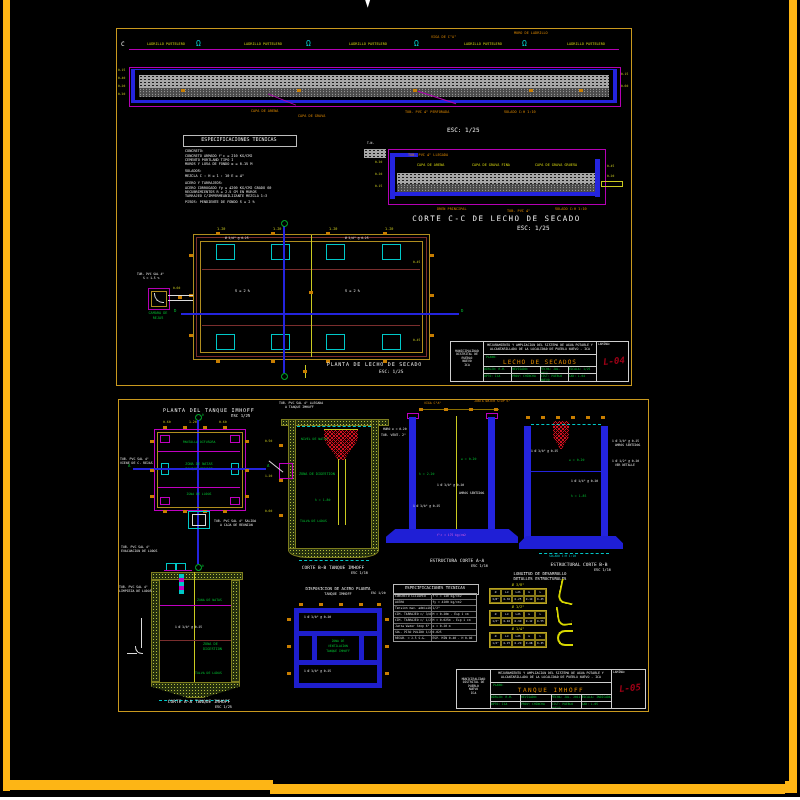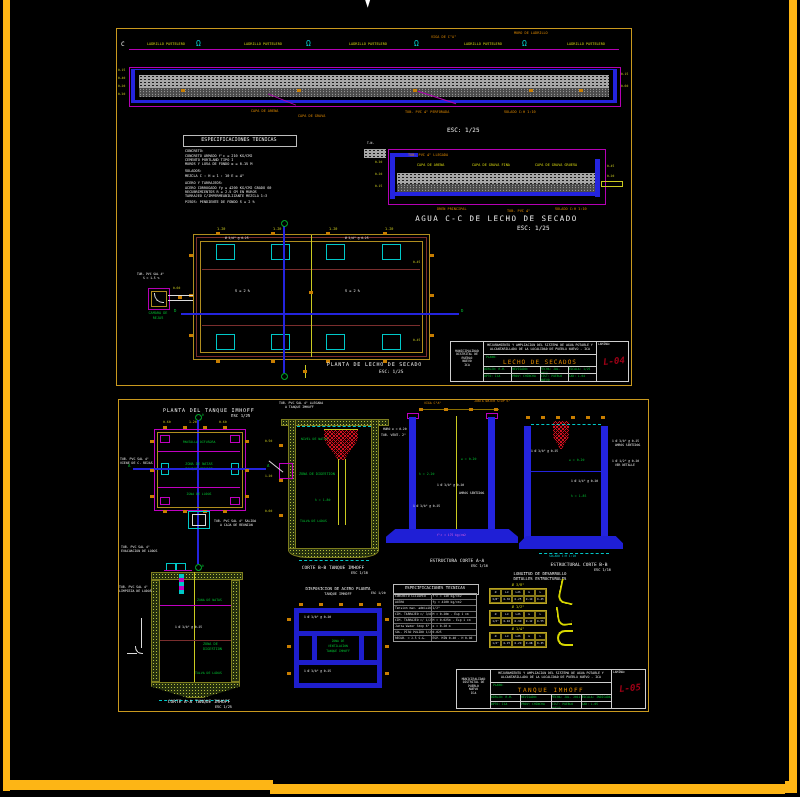--- a/index.html
+++ b/index.html
@@ -121,21 +121,21 @@
     <div class="tx y s35" style="left:418px;top:134px;">CAPA DE GRAVA GRUESA</div>
     <div class="tx dim s3" style="left:258px;top:132px;">0.30</div>
     <div class="tx dim s3" style="left:258px;top:144px;">0.20</div>
     <div class="tx dim s3" style="left:258px;top:156px;">0.15</div>
     <div class="tx dim s3" style="left:490px;top:136px;">0.45</div>
     <div class="tx dim s3" style="left:490px;top:146px;">0.20</div>
     <div class="yline" style="left:484px;top:152px;width:20px;height:4px;background:transparent;border:1px solid #caca20;"></div>
     <div class="tx o s35" style="left:320px;top:178px;">DREN PRINCIPAL</div>
     <div class="tx o s35" style="left:390px;top:180px;">TUB. PVC 4"</div>
     <div class="tx o s35" style="left:438px;top:178px;">SOLADO C:H 1:10</div>
-    <div class="tx w s75 ctr" style="left:272px;top:186px;width:215px;">AGUA C-C DE LECHO DE SECADO</div>
+    <div class="tx w s75 ctr" style="left:272px;top:186px;width:215px;">CORTE C-C DE LECHO DE SECADO</div>
     <div class="tx w s6" style="left:400px;top:196px;">ESC: 1/25</div>
 
     <div class="abs" style="left:76px;top:205px;width:235px;height:124px;border:1px solid #b08d1e;"></div>
     <div class="abs" style="left:79px;top:208px;width:229px;height:118px;border:1px solid #7a2e2e;"></div>
     <div class="abs" style="left:83px;top:212px;width:221px;height:110px;border:1px solid #b08d1e;"></div>
     <div class="abs" style="left:99px;top:215px;width:17px;height:14px;border:1px solid #00c8c8;"></div>
     <div class="abs" style="left:154px;top:215px;width:17px;height:14px;border:1px solid #00c8c8;"></div>
     <div class="abs" style="left:209px;top:215px;width:17px;height:14px;border:1px solid #00c8c8;"></div>
     <div class="abs" style="left:265px;top:215px;width:17px;height:14px;border:1px solid #00c8c8;"></div>
     <div class="abs" style="left:99px;top:305px;width:17px;height:14px;border:1px solid #00c8c8;"></div>

